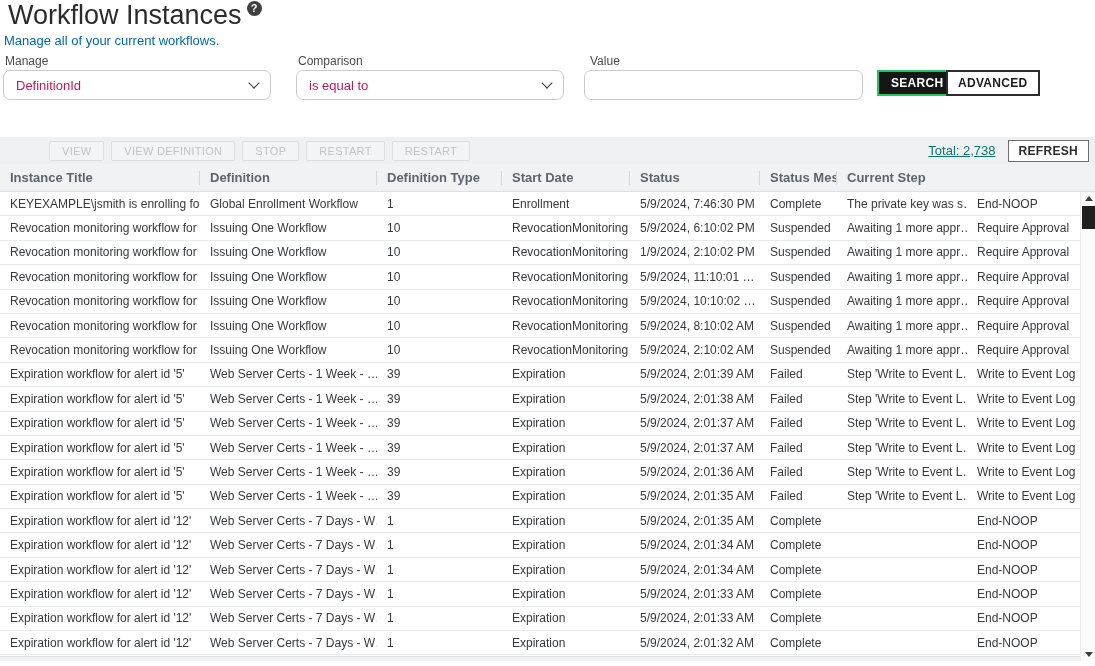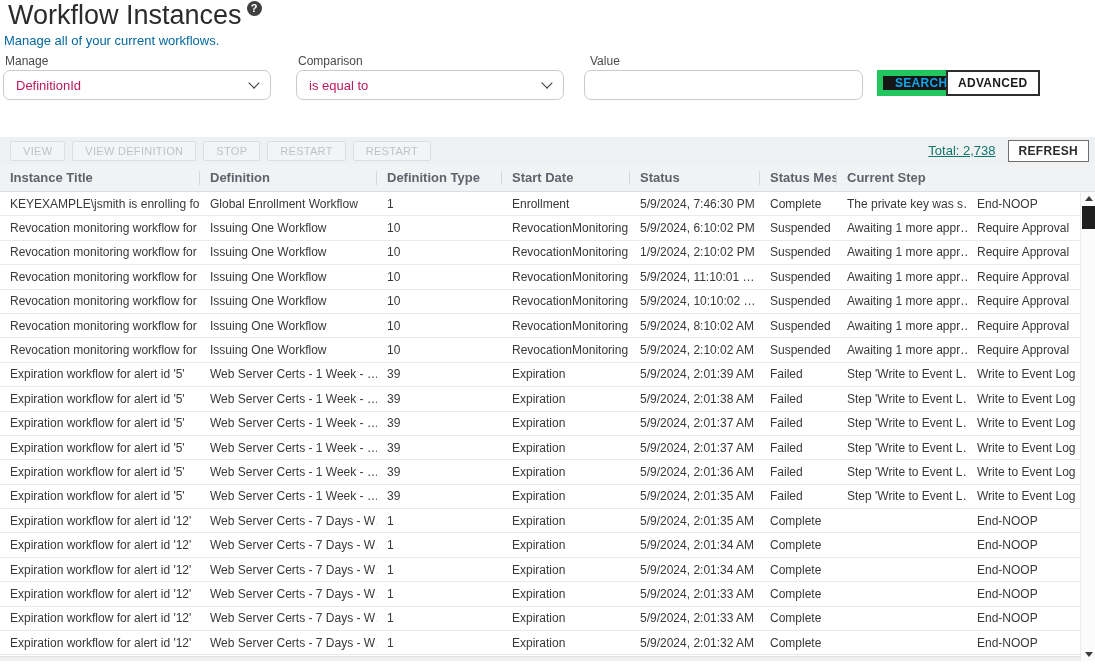--- a/index.html
+++ b/index.html
@@ -27,32 +27,32 @@
   .sel-comparison { left: 296px; width: 268px; }
   .fake-select .sel-text { flex: 1; white-space: nowrap; overflow: hidden; }
   .chevron { width: 8px; height: 8px; border-right: 1.6px solid #3a3a3a; border-bottom: 1.6px solid #3a3a3a;
     transform: rotate(45deg); margin-top: -4px; }
 
   .value-input { position: absolute; top: 70px; left: 584px; width: 279px; height: 30px;
     border: 1px solid #c9cbcd; border-radius: 7px; font-size: 13px; color: #222; padding: 0 12px;
     font-family: "Liberation Sans", sans-serif; outline: none; }
 
   .btn-search { position: absolute; top: 70px; left: 877px; height: 26px; padding: 0 12px;
-    background: #161616; color: #0ea5e9; border: 6px solid #22c55e; font-size: 12px; font-weight: 600;
+    background: #161616; color: #ffffff; border: 2px solid #22c55e; font-size: 12px; font-weight: 600;
     letter-spacing: 0.3px; font-family: "Liberation Sans", sans-serif; cursor: pointer; }
   .btn-advanced { position: absolute; top: 70px; left: 946px; height: 26px; padding: 0 10px;
     background: #fff; color: #1a1a1a; border: 2px solid #2d2d2d; font-size: 12px; font-weight: 600;
     letter-spacing: 0.3px; font-family: "Liberation Sans", sans-serif; cursor: pointer; }
 
   
   .grid-panel { position: absolute; top: 137px; left: 0; width: 1095px; height: 529px; overflow: hidden; }
 
   .grid-toolbar { height: 27px; background: #eef0f1; display: flex; align-items: center;
     padding: 0 6px 0 10px; }
-  .tb-left { display: flex; gap: 7px; align-items: flex-end; }
+  .tb-left { display: flex; gap: 7px; align-items: flex-end; margin-left: 39px; }
   .tb-btn { height: 20px; padding: 0 12px; background: #f3f4f5; border: 1px solid #dcdee0;
     color: #bfc3c8; font-size: 11px; letter-spacing: 0.3px; font-family: "Liberation Sans", sans-serif;
     border-radius: 2px; }
   .tb-right { margin-left: auto; display: flex; align-items: center; gap: 12px; }
   .tb-total { font-size: 13px; color: #0f766e; text-decoration: underline; }
   .btn-refresh { height: 22px; padding: 0 10px; background: #fff; border: 1px solid #6e6e6e;
     color: #2c2c2c; font-size: 12px; font-weight: 600; letter-spacing: 0.3px;
     font-family: "Liberation Sans", sans-serif; cursor: pointer; }
 
   .cols { display: grid; grid-template-columns: 200px 177px 125px 128px 130px 77px 130px 1fr; }

